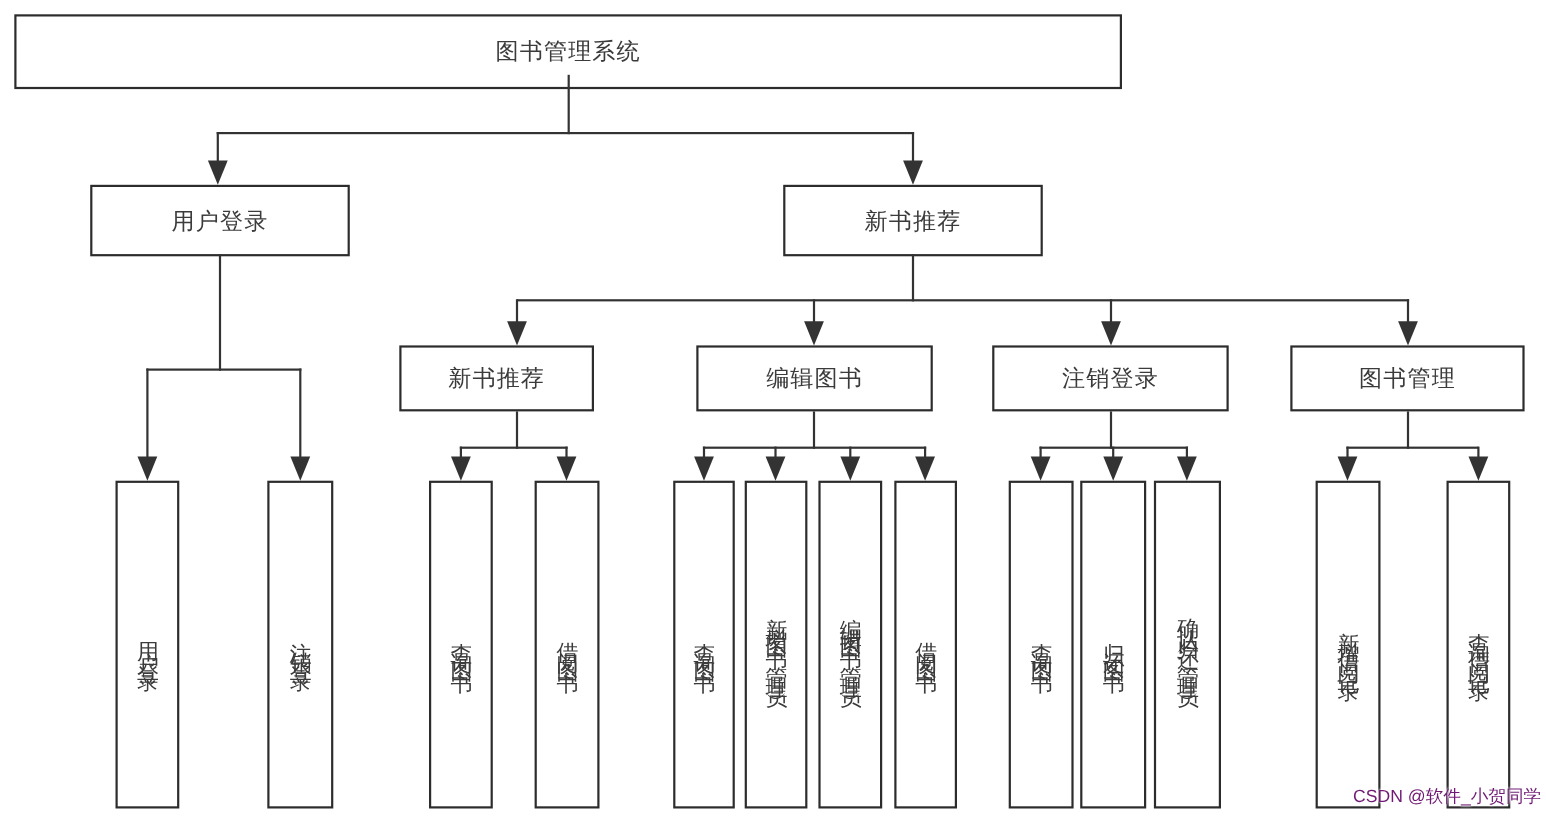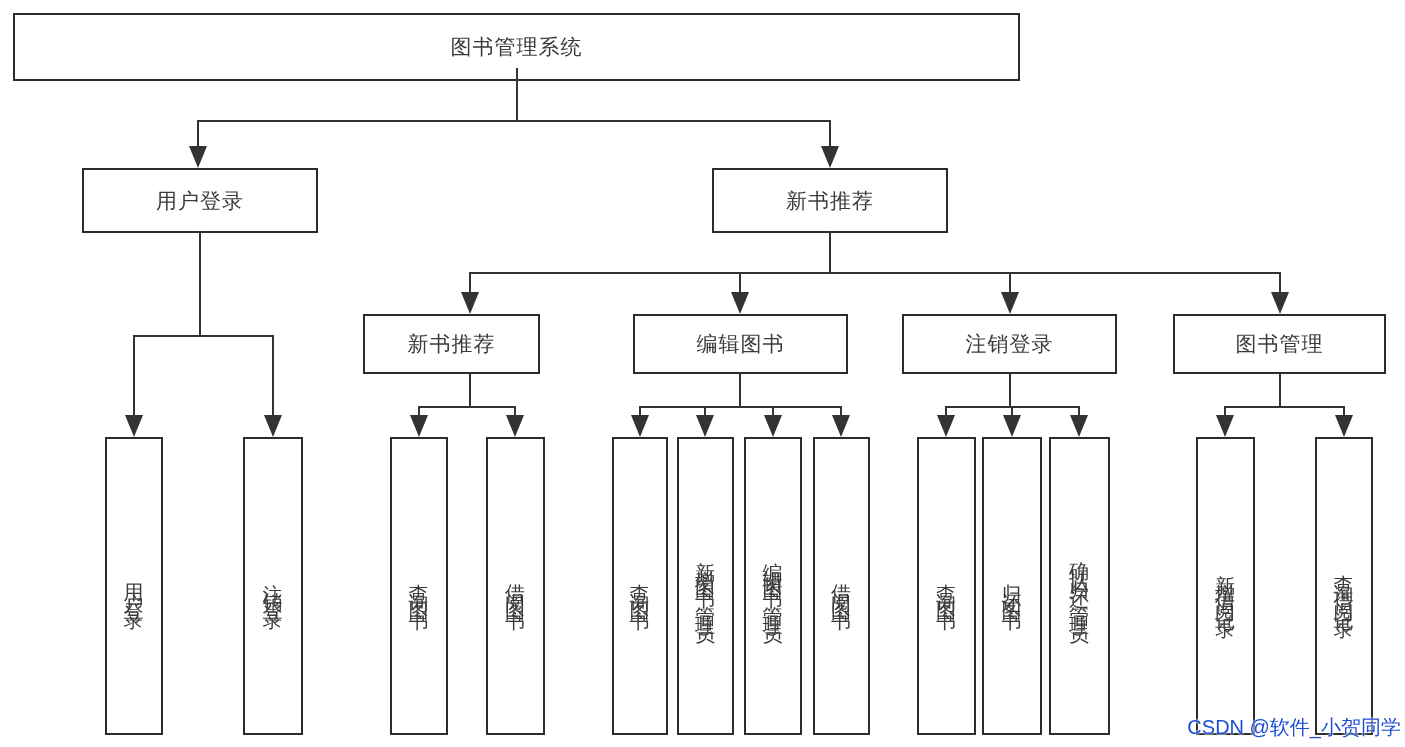--- a/index.html
+++ b/index.html
@@ -33,22 +33,22 @@
   .tri {
     position:absolute;
     width:0; height:0;
     border-left:9px solid transparent;
     border-right:9px solid transparent;
     border-top:22px solid #333333;
   }
   .watermark {
     position:absolute;
     top:714px; right:4px;
-    font-size:20px;
-    color:#1d4ed8;
+    font-size:16px;
+    color:#701a75;
     text-shadow:0 0 3px #ffffff, 0 0 2px #ffffff;
     z-index:5;
     white-space:nowrap;
   }
 </style>
 </head>
 <body>
 
 <div class="box h" style="left:13px;top:13px;width:1007px;height:68px">图书管理系统</div>
 

